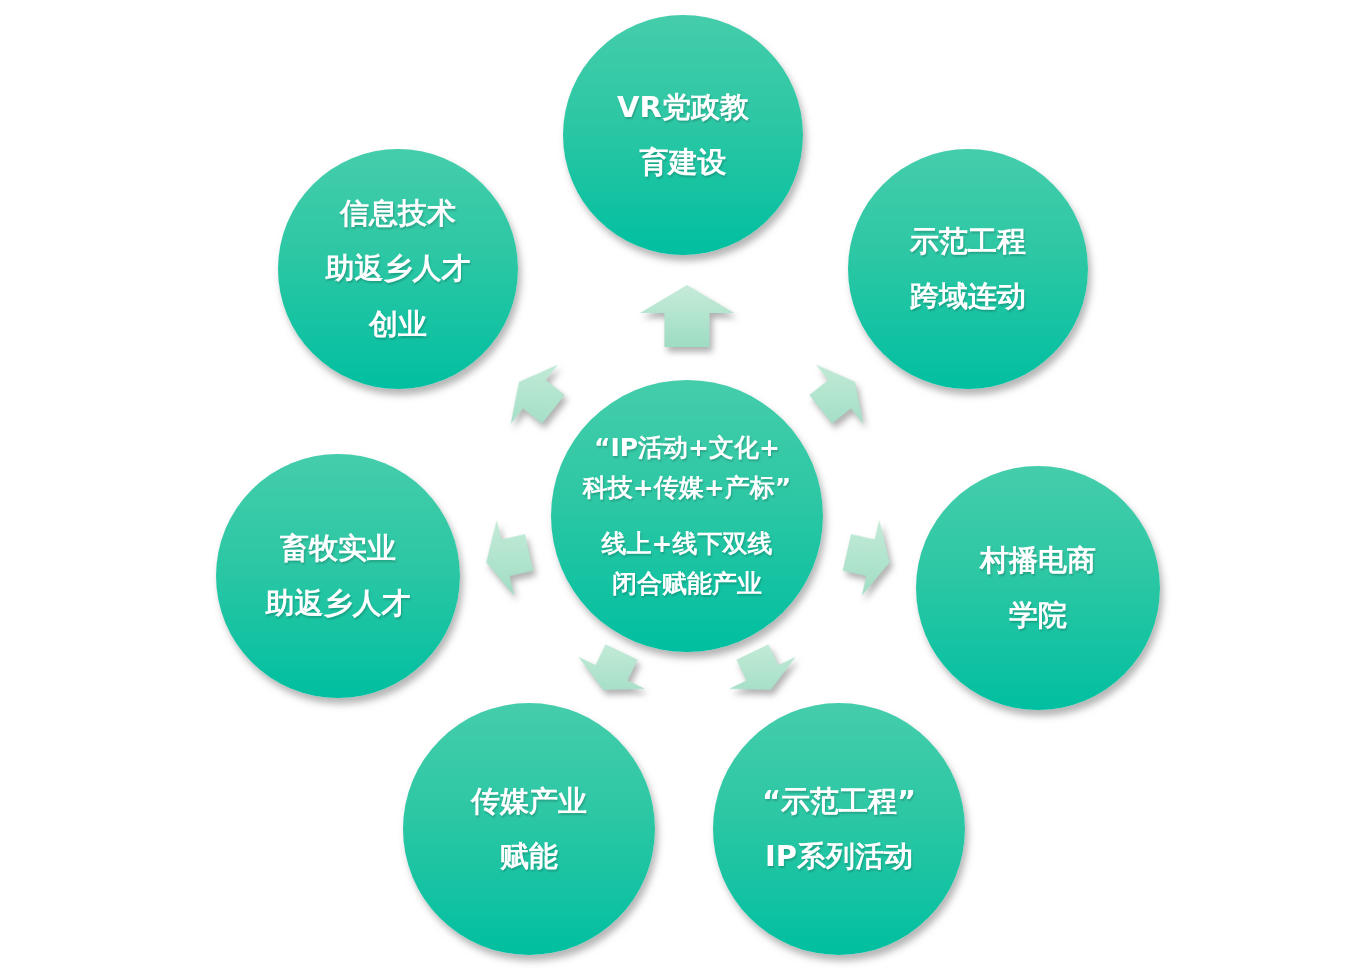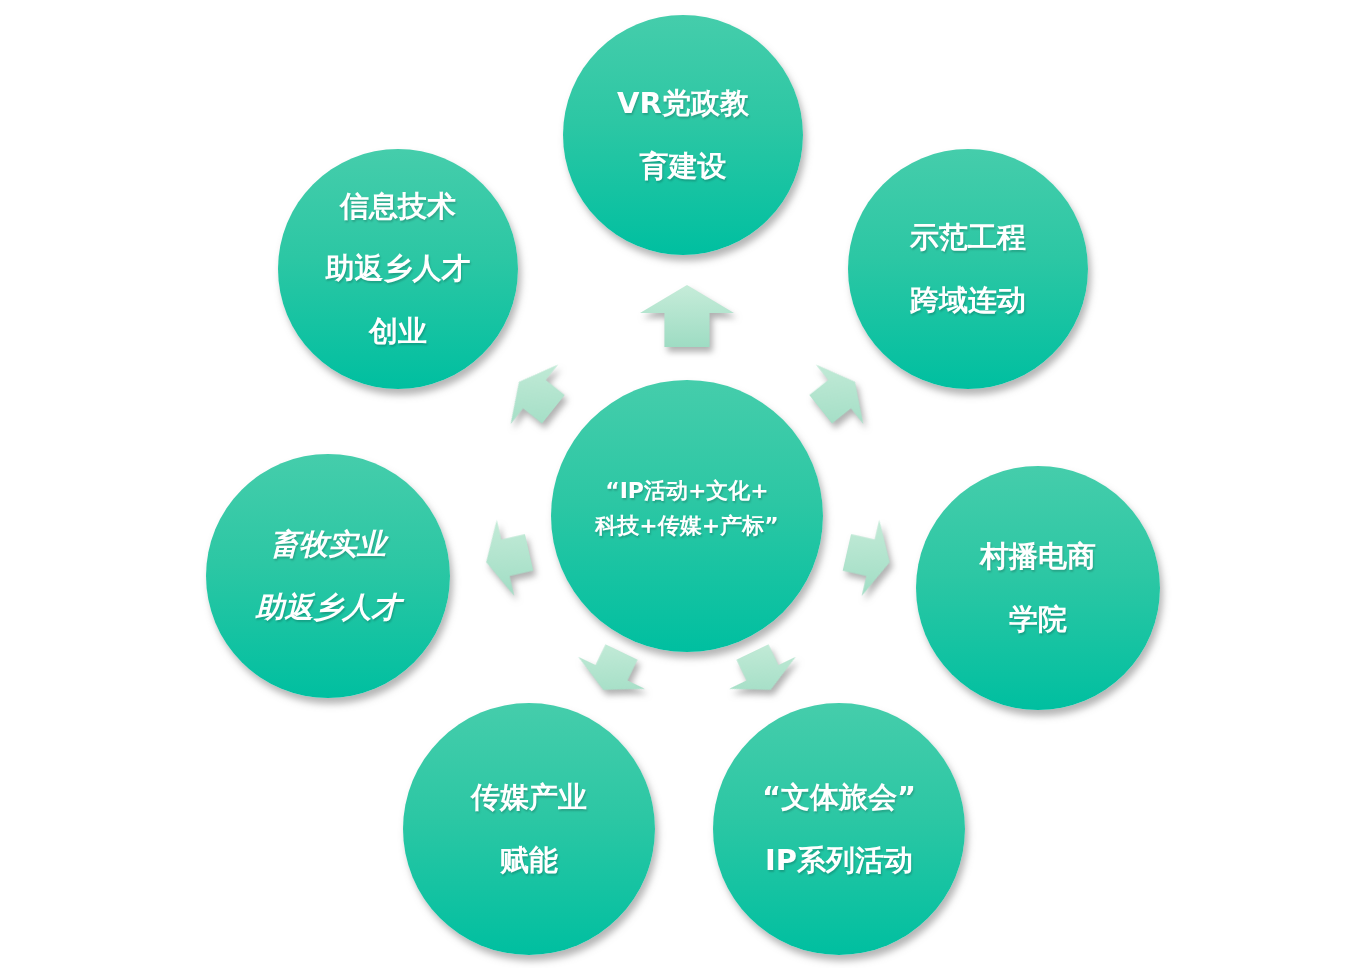--- a/index.html
+++ b/index.html
@@ -22,26 +22,25 @@
     border-radius: 50%;
     background: linear-gradient(180deg, #45cdab 0%, #2cc7a4 45%, #00bfa0 100%);
     box-shadow: 3px 6px 7px rgba(110,110,110,0.5);
     display: flex;
     flex-direction: column;
     align-items: center;
     justify-content: center;
     color: #ffffff;
     font-weight: bold;
     text-align: center;
-    gap: 7px;
   }
   .node { font-size: 29px; line-height: 1.9; }
   .node .line { display: block; white-space: nowrap; text-shadow: 1px 2px 2px rgba(0,0,0,0.18); }
 
-  .center-circle { font-size: 22px; line-height: 1.6; }
+  .center-circle { font-size: 25px; line-height: 1.6; }
   .center-circle .block { display: block; }
   .center-circle .block1 { margin-bottom: 16px; }
   .center-circle .line { display: block; white-space: nowrap; text-shadow: 1px 2px 2px rgba(0,0,0,0.18); }
 
   
   .arrow-pos {
     position: absolute;
     filter: drop-shadow(3px 5px 3px rgba(100,100,100,0.5));
   }
   .arrow-rot {
@@ -101,51 +100,55 @@
     <div class="arrow-rot">
         <div class="arrow-shape"></div>
       </div>
   </div>
 
   <div class="circle center-circle" style="left:551px; top:380px; width:272px; height:272px;">
     <span class="block block1">
       <span class="line">“IP活动+文化+</span>
       <span class="line">科技+传媒+产标”</span>
     </span>
+    <span class="block block2">
+      <span class="line">线上+线下双线</span>
+      <span class="line">闭合赋能产业</span>
+    </span>
   </div>
 
   <div class="circle node" style="left:563px; top:15px; width:240px; height:240px;">
     <span class="line">VR党政教</span>
     <span class="line">育建设</span>
   </div>
 
   <div class="circle node" style="left:278px; top:149px; width:240px; height:240px;text-align:right;">
     <span class="line">信息技术</span>
     <span class="line">助返乡人才</span>
     <span class="line">创业</span>
   </div>
 
   <div class="circle node" style="left:848px; top:149px; width:240px; height:240px;">
     <span class="line">示范工程</span>
     <span class="line">跨域连动</span>
   </div>
 
-  <div class="circle node" style="left:206px; top:454px; width:244px; height:244px;font-style:italic;">
+  <div class="circle node" style="left:216px; top:454px; width:244px; height:244px;">
     <span class="line">畜牧实业</span>
     <span class="line">助返乡人才</span>
   </div>
 
   <div class="circle node" style="left:916px; top:466px; width:244px; height:244px;">
     <span class="line">村播电商</span>
     <span class="line">学院</span>
   </div>
 
   <div class="circle node" style="left:403px; top:703px; width:252px; height:252px;">
     <span class="line">传媒产业</span>
     <span class="line">赋能</span>
   </div>
 
   <div class="circle node" style="left:713px; top:703px; width:252px; height:252px;">
-    <span class="line">“文体旅会”</span>
+    <span class="line">“示范工程”</span>
     <span class="line">IP系列活动</span>
   </div>
 
 </div>
 
 </body></html>

